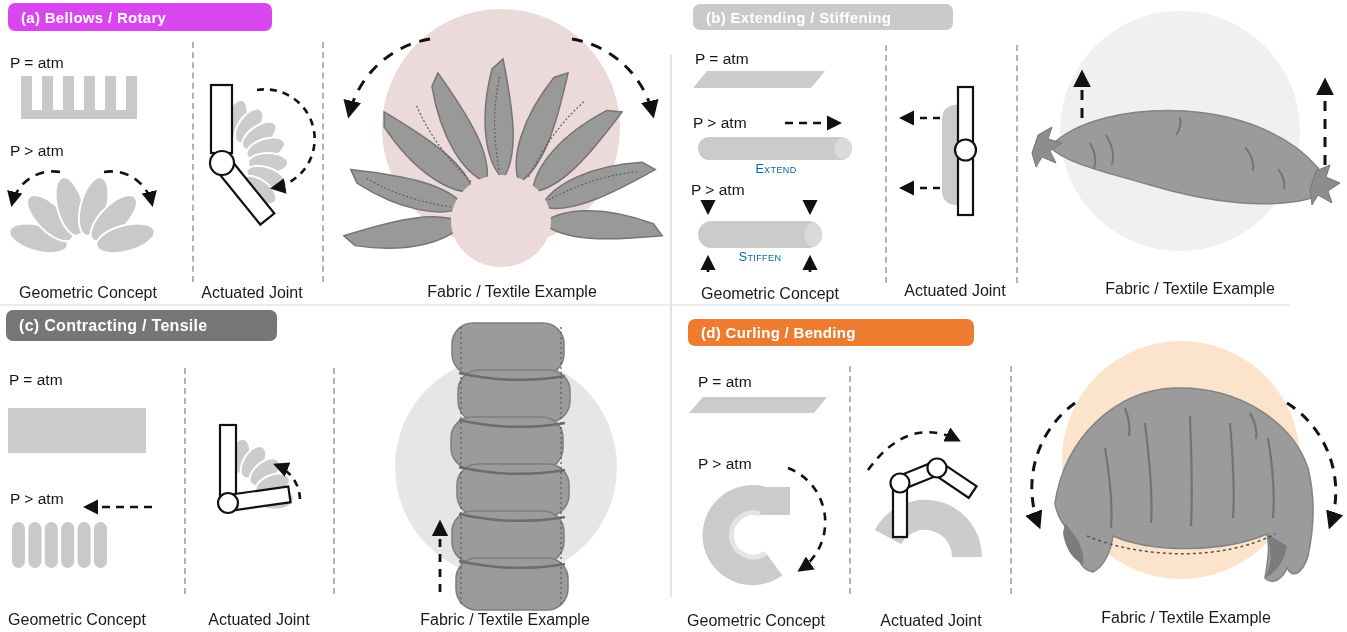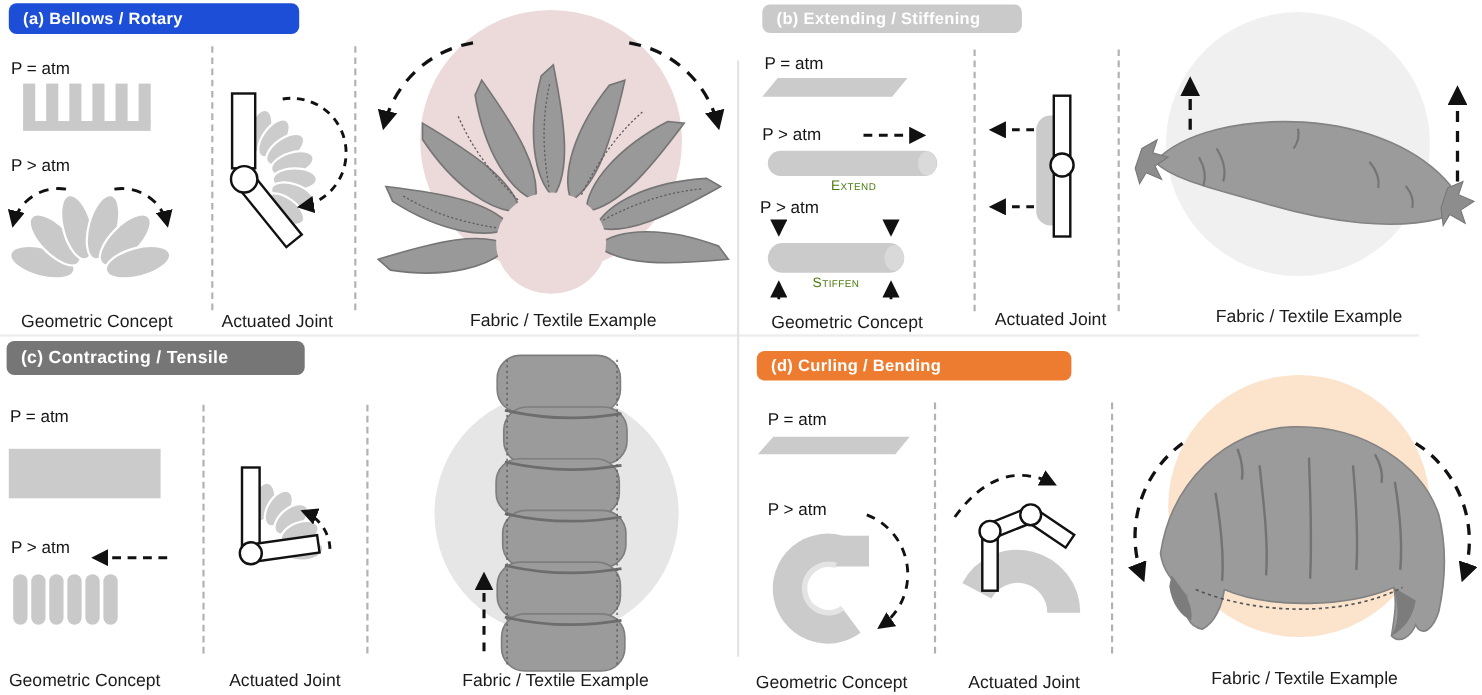--- a/index.html
+++ b/index.html
@@ -1,26 +1,26 @@
 <!DOCTYPE html>
 <html><head>
 <meta charset="utf-8">
 <style>
   html,body{margin:0;padding:0;background:#fff;}
   #canvas{position:relative;width:1347px;height:632px;background:#fff;overflow:hidden;
           font-family:"Liberation Sans",sans-serif;}
   .hdr{position:absolute;border-radius:7px;color:#fff;font-weight:bold;font-size:15px;
        letter-spacing:.3px;padding-left:13px;box-sizing:border-box;display:flex;align-items:center;}
-  .hdr-a{left:8px;top:3px;width:264px;height:28px;background:#1d4ed8;}
-  .hdr-b{left:693px;top:4px;width:236px;height:26px;background:#cacaca;}
+  .hdr-a{left:8px;top:3px;width:264px;height:28px;background:#d946ef;}
+  .hdr-b{left:693px;top:4px;width:260px;height:26px;background:#cacaca;}
   .hdr-c{left:6px;top:310px;width:271px;height:31px;background:#767676;font-size:16px;}
   .hdr-d{left:688px;top:319px;width:286px;height:27px;background:#ee7c30;}
   .pl{position:absolute;font-size:15.5px;color:#151515;white-space:nowrap;text-align:right;}
   .cap{position:absolute;font-size:16px;color:#1b1b1b;transform:translateX(-50%);white-space:nowrap;text-align:center;}
-  .sc{position:absolute;font-variant:small-caps;font-size:12.5px;letter-spacing:.4px;color:#4d7c0f;
+  .sc{position:absolute;font-variant:small-caps;font-size:12.5px;letter-spacing:.4px;color:#0369a1;
       transform:translateX(-50%);white-space:nowrap;}
   .vdash{position:absolute;width:0;border-left:2px dashed #b2b2b2;}
   .vsolid{position:absolute;left:670px;top:55px;width:2px;height:542px;background:#e3e3e3;}
   .hsolid{position:absolute;left:0;top:304px;width:1290px;height:2px;background:#ececec;}
   svg{position:absolute;overflow:visible;}
   .grayrect{position:absolute;background:#cbcbcb;}
 </style>
 </head>
 <body>
 

